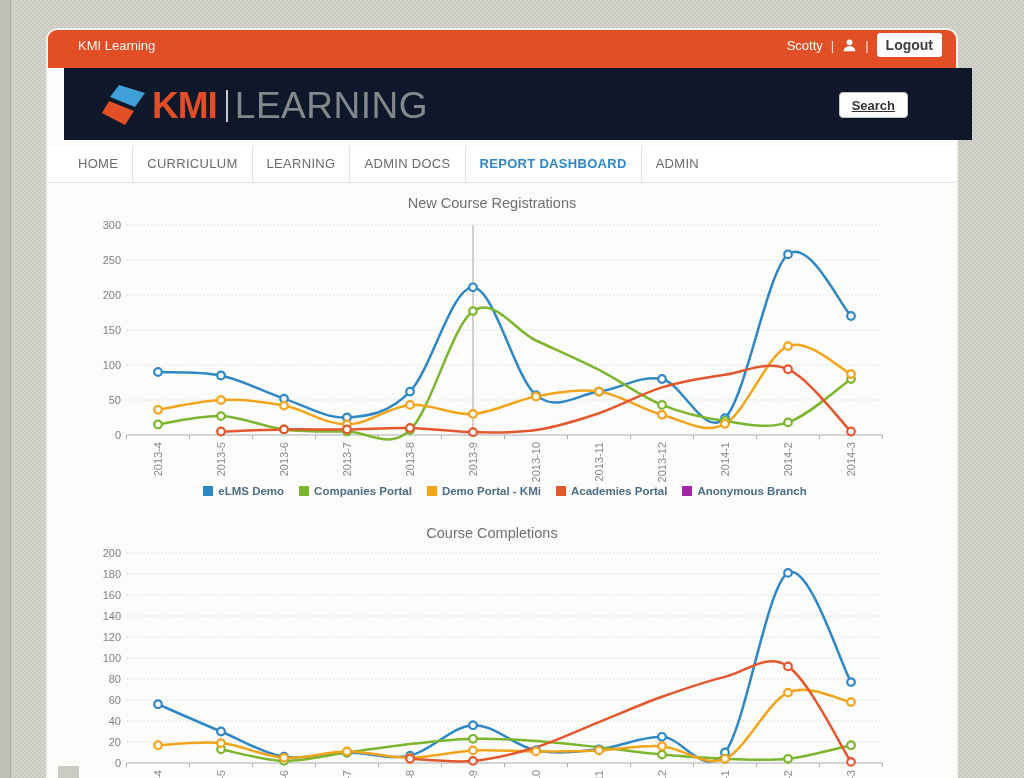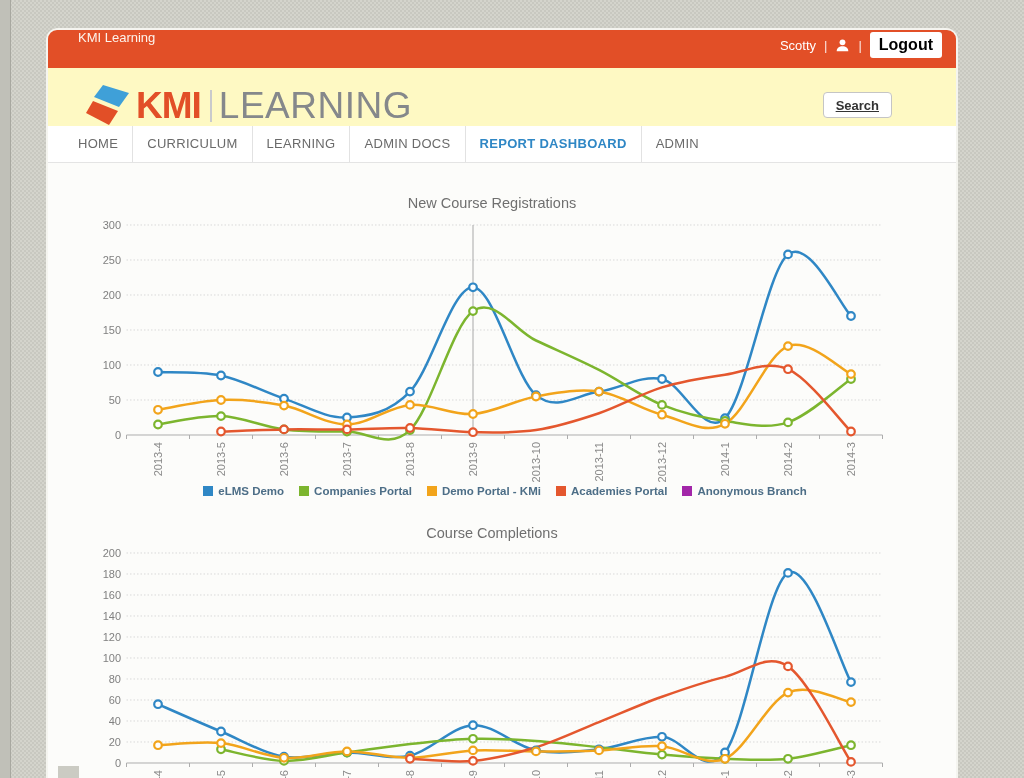--- a/index.html
+++ b/index.html
@@ -13,39 +13,39 @@
     background-size:4px 4px;background-position:0 0,2px 2px;
   }
   .win-strip{position:absolute;left:0;top:0;width:10px;height:778px;background:#c0c0b8;border-right:1px solid #a8a8a0;}
   .card{
     position:absolute;left:48px;top:30px;width:908px;height:748px;
     background:#fcfcfa;border-radius:10px 10px 0 0;
     box-shadow:0 0 0 2px rgba(248,248,244,.9);
   }
   
   .topbar{position:absolute;left:0;top:0;width:100%;height:38px;background:#e24f27;border-radius:9px 9px 0 0;
-    display:flex;justify-content:space-between;box-sizing:border-box;padding:0 14px 8px 30px;}
+    display:flex;align-items:center;justify-content:space-between;box-sizing:border-box;padding:0 14px 8px 30px;}
   .brand{color:#fdf3ec;font-size:13px;}
   .top-right{display:flex;align-items:center;gap:8px;color:#fff;font-size:13px;}
   .top-sep{color:rgba(255,255,255,.85);}
-  .logout-btn{background:#fff;color:#000000;font-weight:bold;font-size:16px;padding:4px 9px;border:none;border-radius:3px;cursor:pointer;}
+  .logout-btn{background:#fff;color:#404040;font-weight:bold;font-size:14px;padding:4px 9px;border:none;border-radius:3px;cursor:pointer;}
   .person-icon{width:15px;height:15px;display:block;}
   
-  .logorow{position:absolute;left:0;top:38px;width:100%;height:72px;background:#fef9c3;}
+  .logorow{position:absolute;left:16px;top:38px;width:100%;height:72px;background:#0f172a;}
   .logo{position:absolute;left:38px;top:16px;display:flex;align-items:center;}
   .logo svg{margin-right:4px;}
   .logo-kmi{color:#e24f27;font-size:37px;font-weight:600;letter-spacing:-1px;}
   .logo-div{width:2px;height:32px;background:#c9cacc;margin:0 7px 0 9px;}
   .logo-learning{color:#85888b;font-size:37px;letter-spacing:.5px;}
   .searchwrap{position:absolute;right:64px;top:24px;display:flex;gap:6px;}
   .search-input{width:150px;height:24px;border:1px solid #ccc;border-radius:3px;padding:0 8px;font-size:13px;color:#555;background:#fff;}
   .search-input::placeholder{color:#a9a9a9;}
   .search-btn{height:26px;background:#fff;border:1px solid #c5c5c5;border-radius:4px;font-weight:bold;font-size:13px;color:#333;padding:0 12px;cursor:pointer;text-decoration:underline;}
   
-  .nav{position:absolute;left:0;top:96px;width:100%;height:37px;background:#fff;border-bottom:1px solid #e4e4e4;box-sizing:border-box;}
+  .nav{position:absolute;left:0;top:116px;width:100%;height:37px;background:#fff;border-bottom:1px solid #e4e4e4;box-sizing:border-box;}
   .nav ul{margin:0;padding:0 0 0 16px;list-style:none;display:flex;height:36px;}
   .nav li{padding:0 14px;line-height:36px;font-size:13px;color:#6a6a6a;letter-spacing:.3px;border-right:1px solid #e2e2e2;cursor:pointer;white-space:nowrap;}
   .nav li:last-child{border-right:none;}
   .nav li.active{color:#2f87c5;font-weight:bold;}
   
   .chart-svg{position:absolute;left:0;display:block;}
   #chart1{top:160px;}
   #chart2{top:490px;}
   .legend{position:absolute;left:79px;width:756px;top:455px;display:flex;justify-content:center;gap:15px;align-items:center;}
   .legend .li{display:flex;align-items:center;gap:5px;font-size:11.5px;color:#4d6e87;font-weight:bold;}

